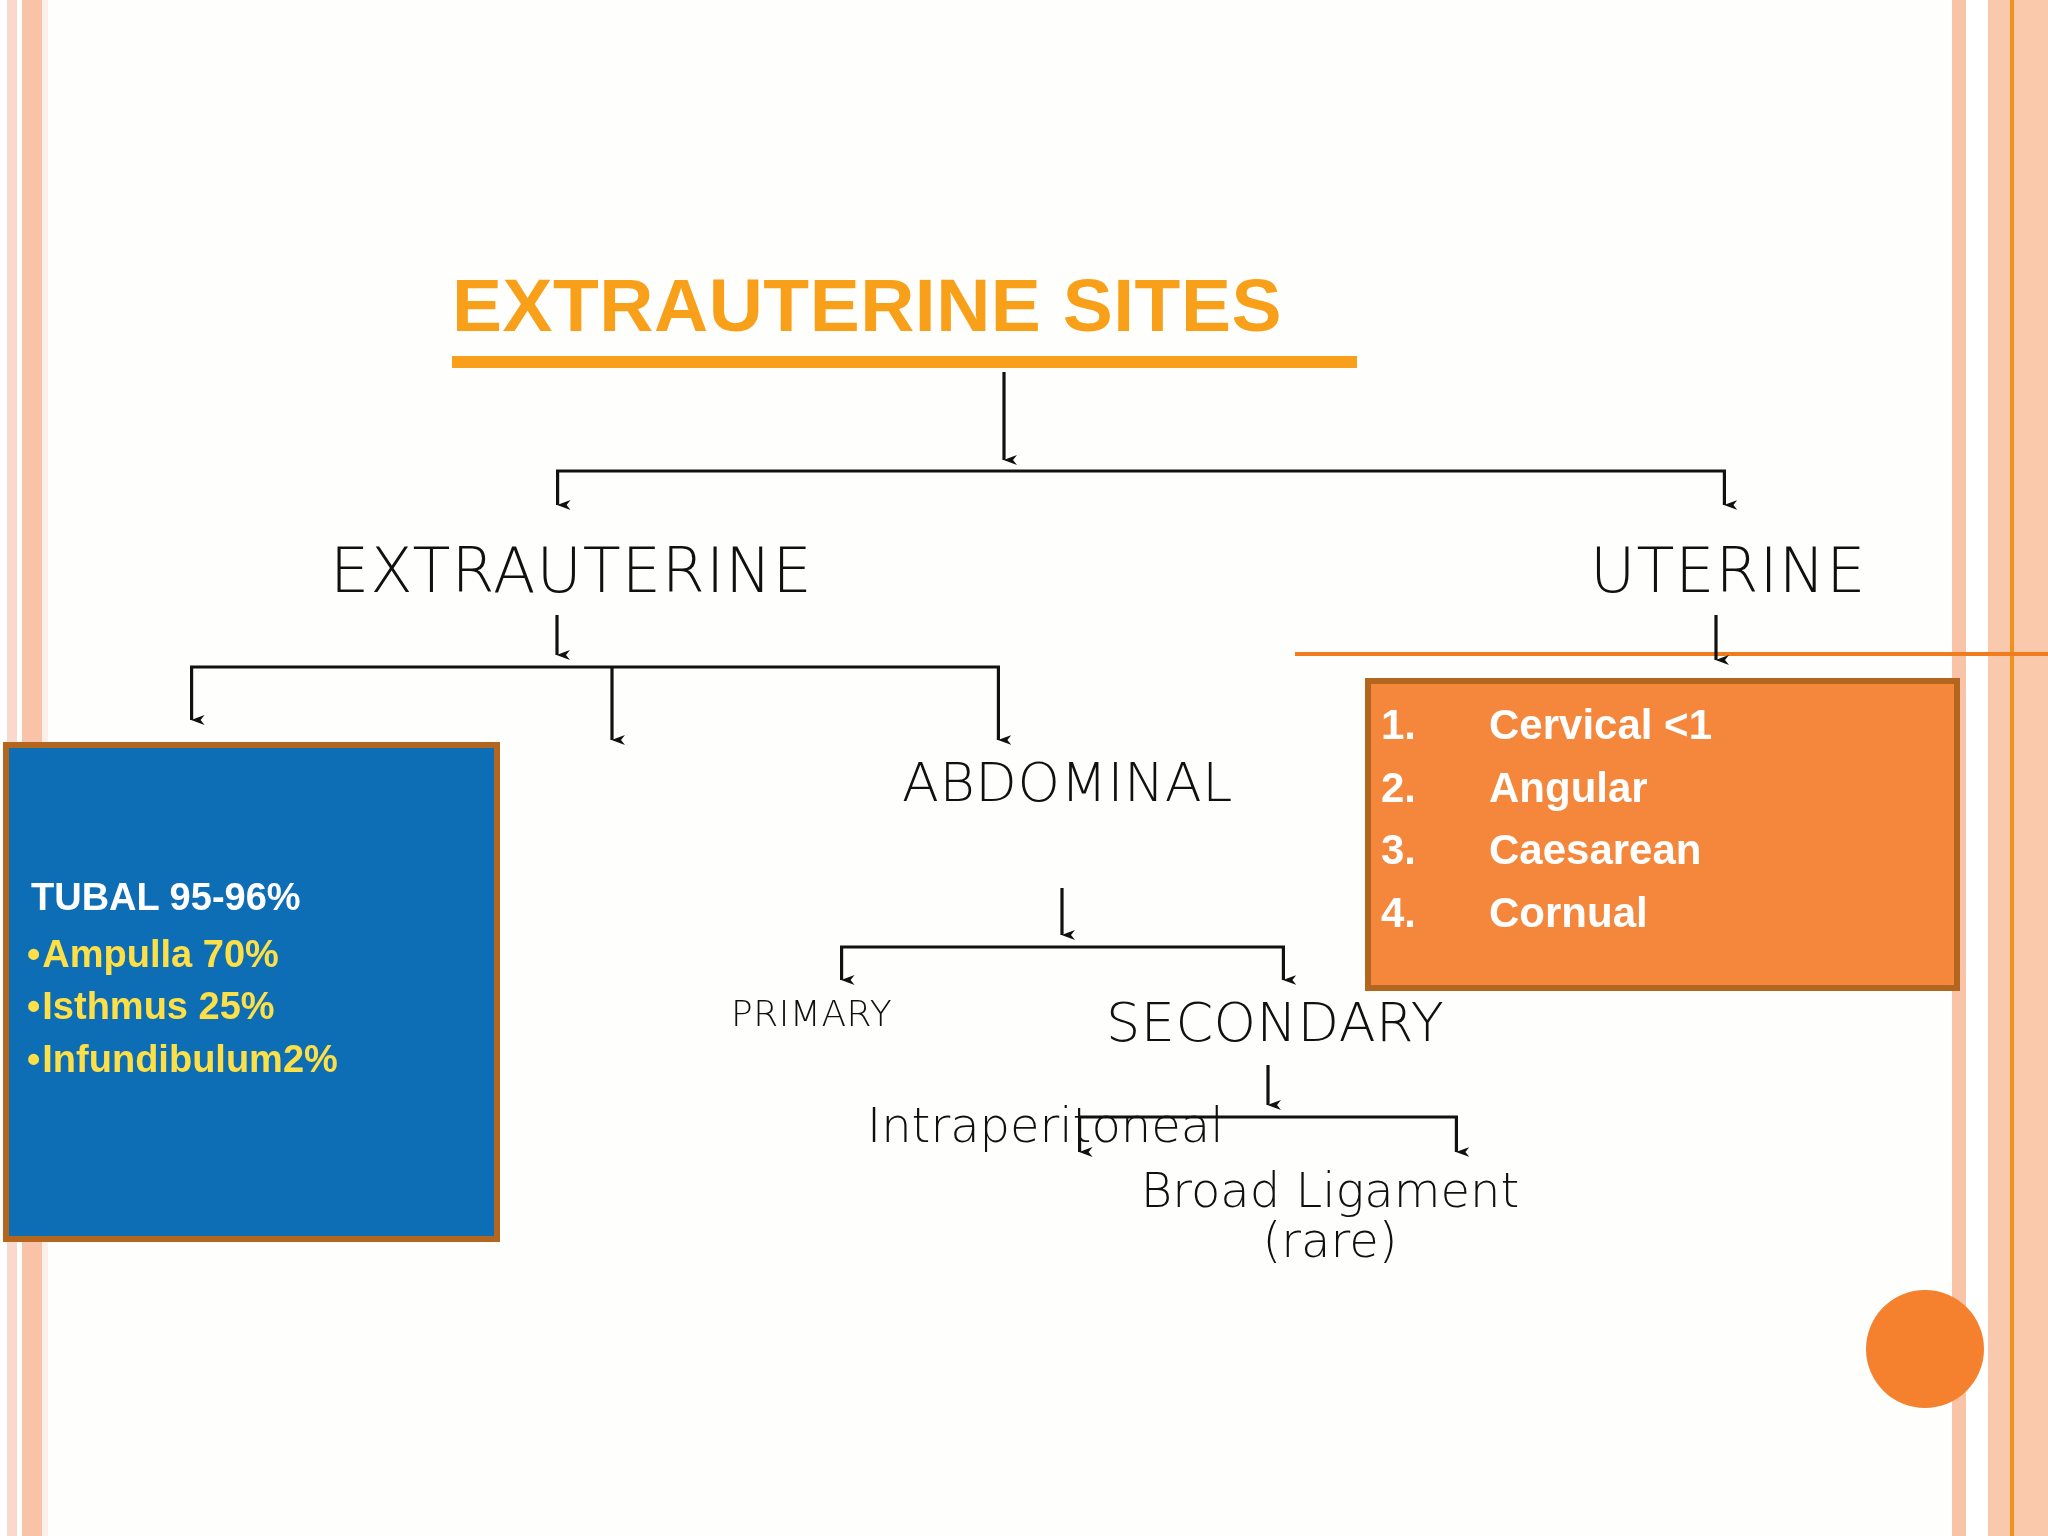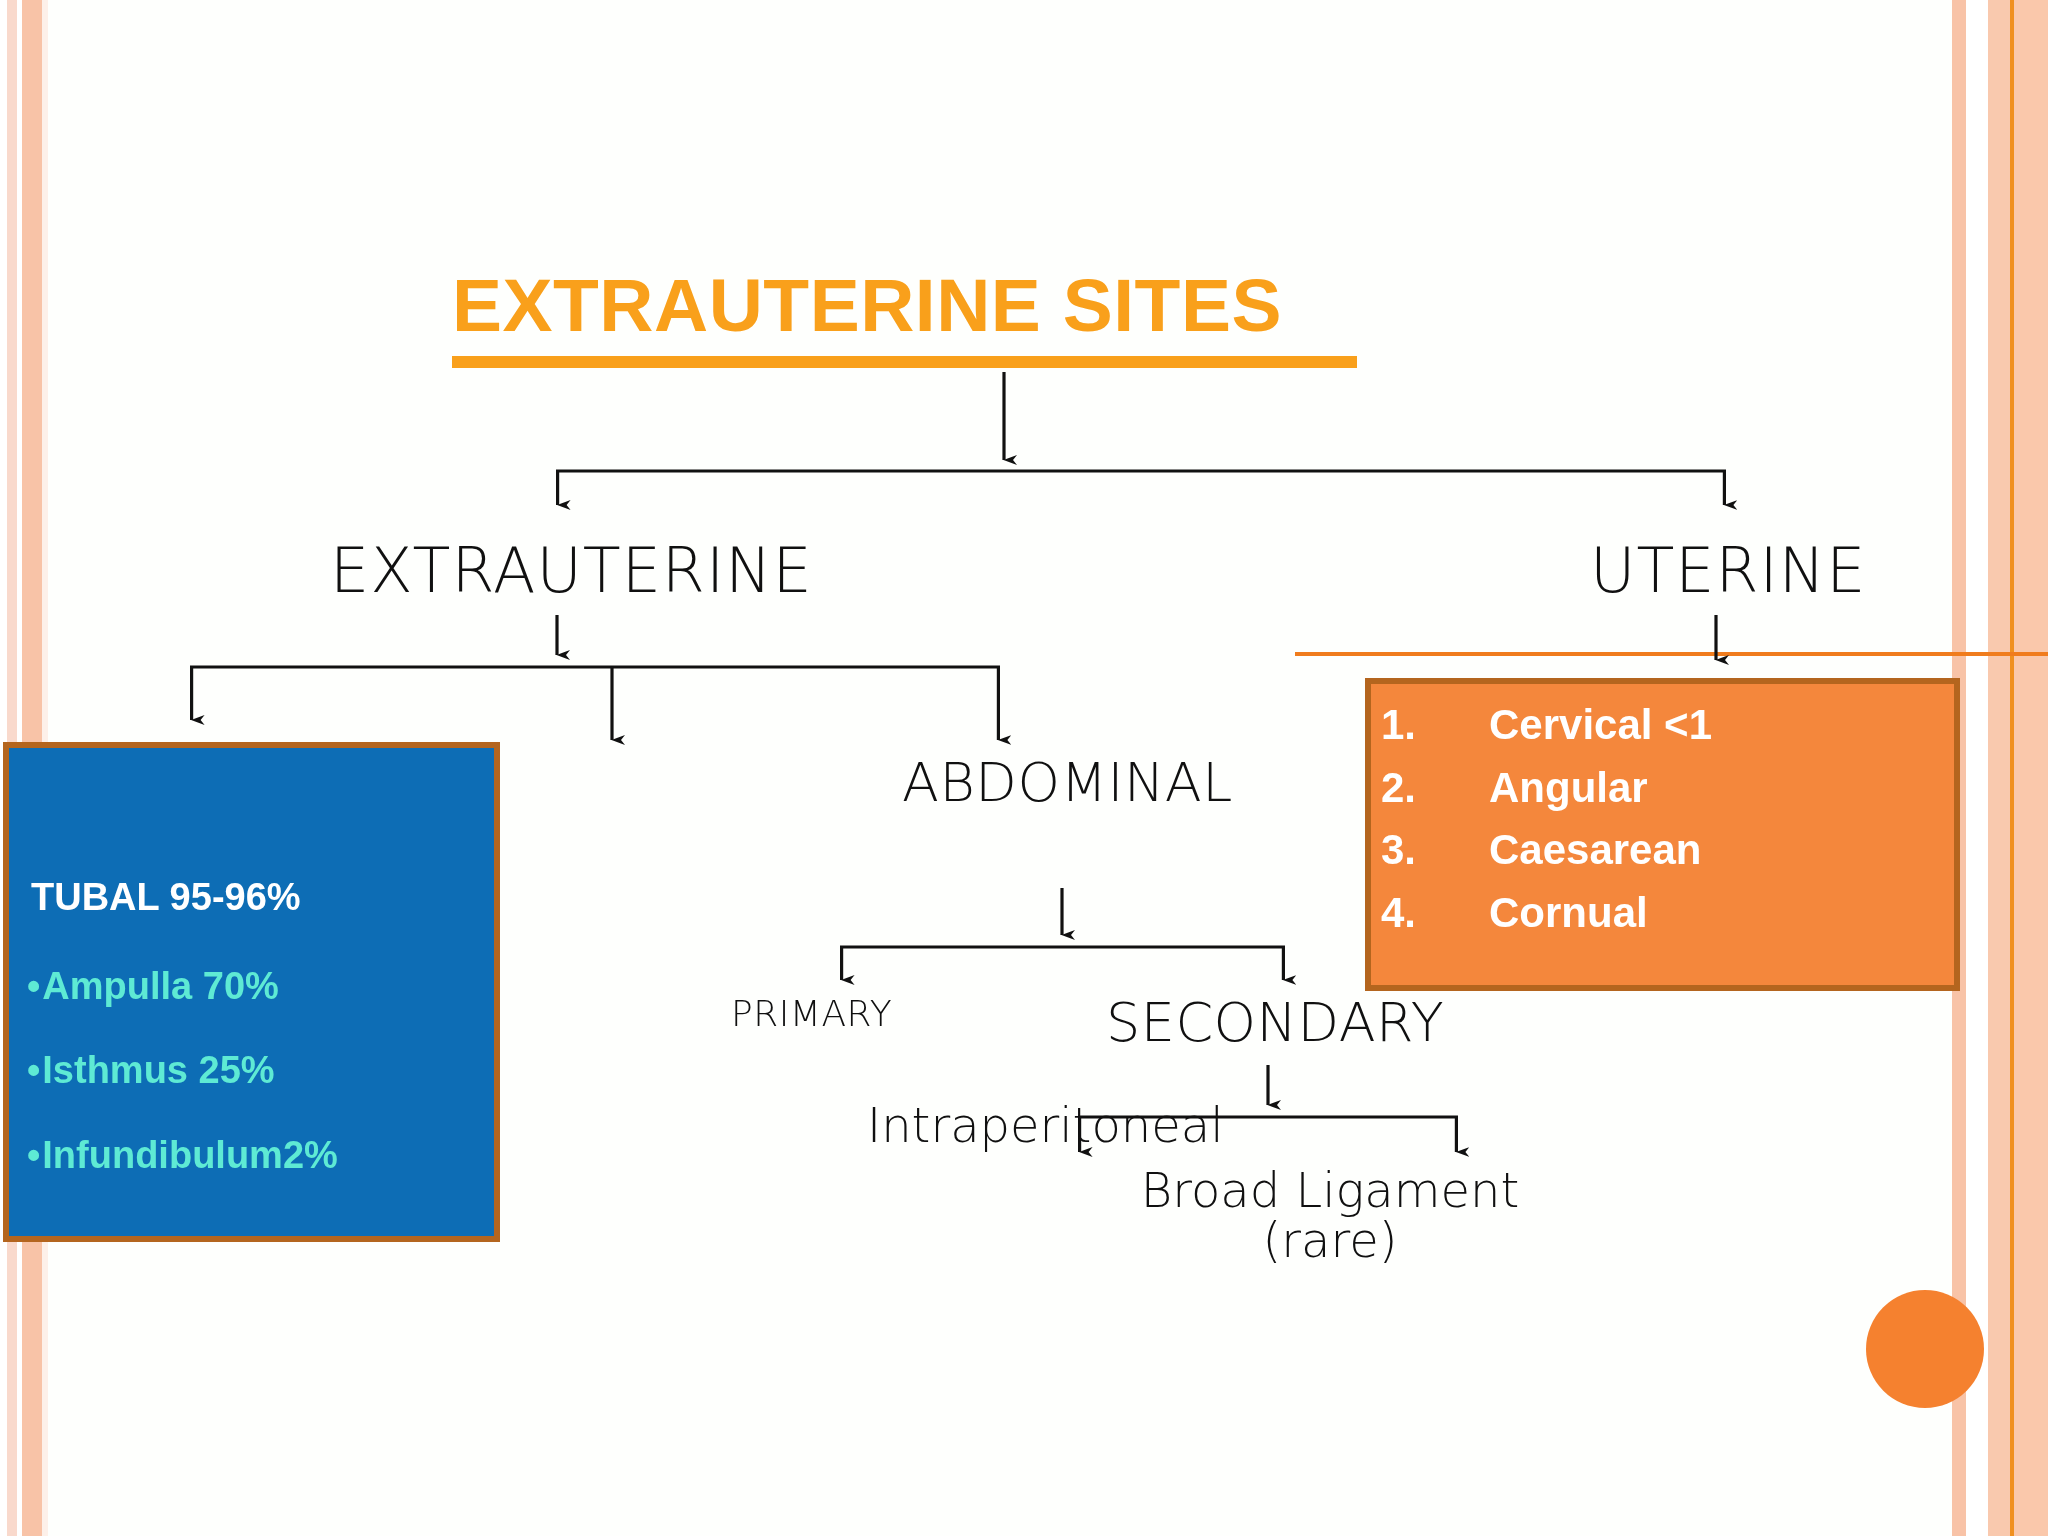--- a/index.html
+++ b/index.html
@@ -84,22 +84,22 @@
     box-sizing:border-box;
   }
   #blue-box .bx-head{
     position:absolute;left:22px;top:128px;
     color:#ffffff;font-size:38px;font-weight:bold;white-space:nowrap;
   }
   #blue-box ul{
     position:absolute;left:18px;top:180px;margin:0;padding:0;list-style:none;
   }
   #blue-box li{
-    color:#5eead4;font-size:38px;font-weight:bold;
-    line-height:1.38;white-space:nowrap;margin-top:32px;
+    color:#fde047;font-size:38px;font-weight:bold;
+    line-height:1.38;white-space:nowrap;
   }
   #blue-box li::before{content:"\2022";margin-right:2px;}
 
   
   #orange-box{
     position:absolute;left:1365px;top:678px;width:595px;height:313px;
     background:#F4873C;
     border:6px solid #b4651e;
     box-sizing:border-box;
   }

